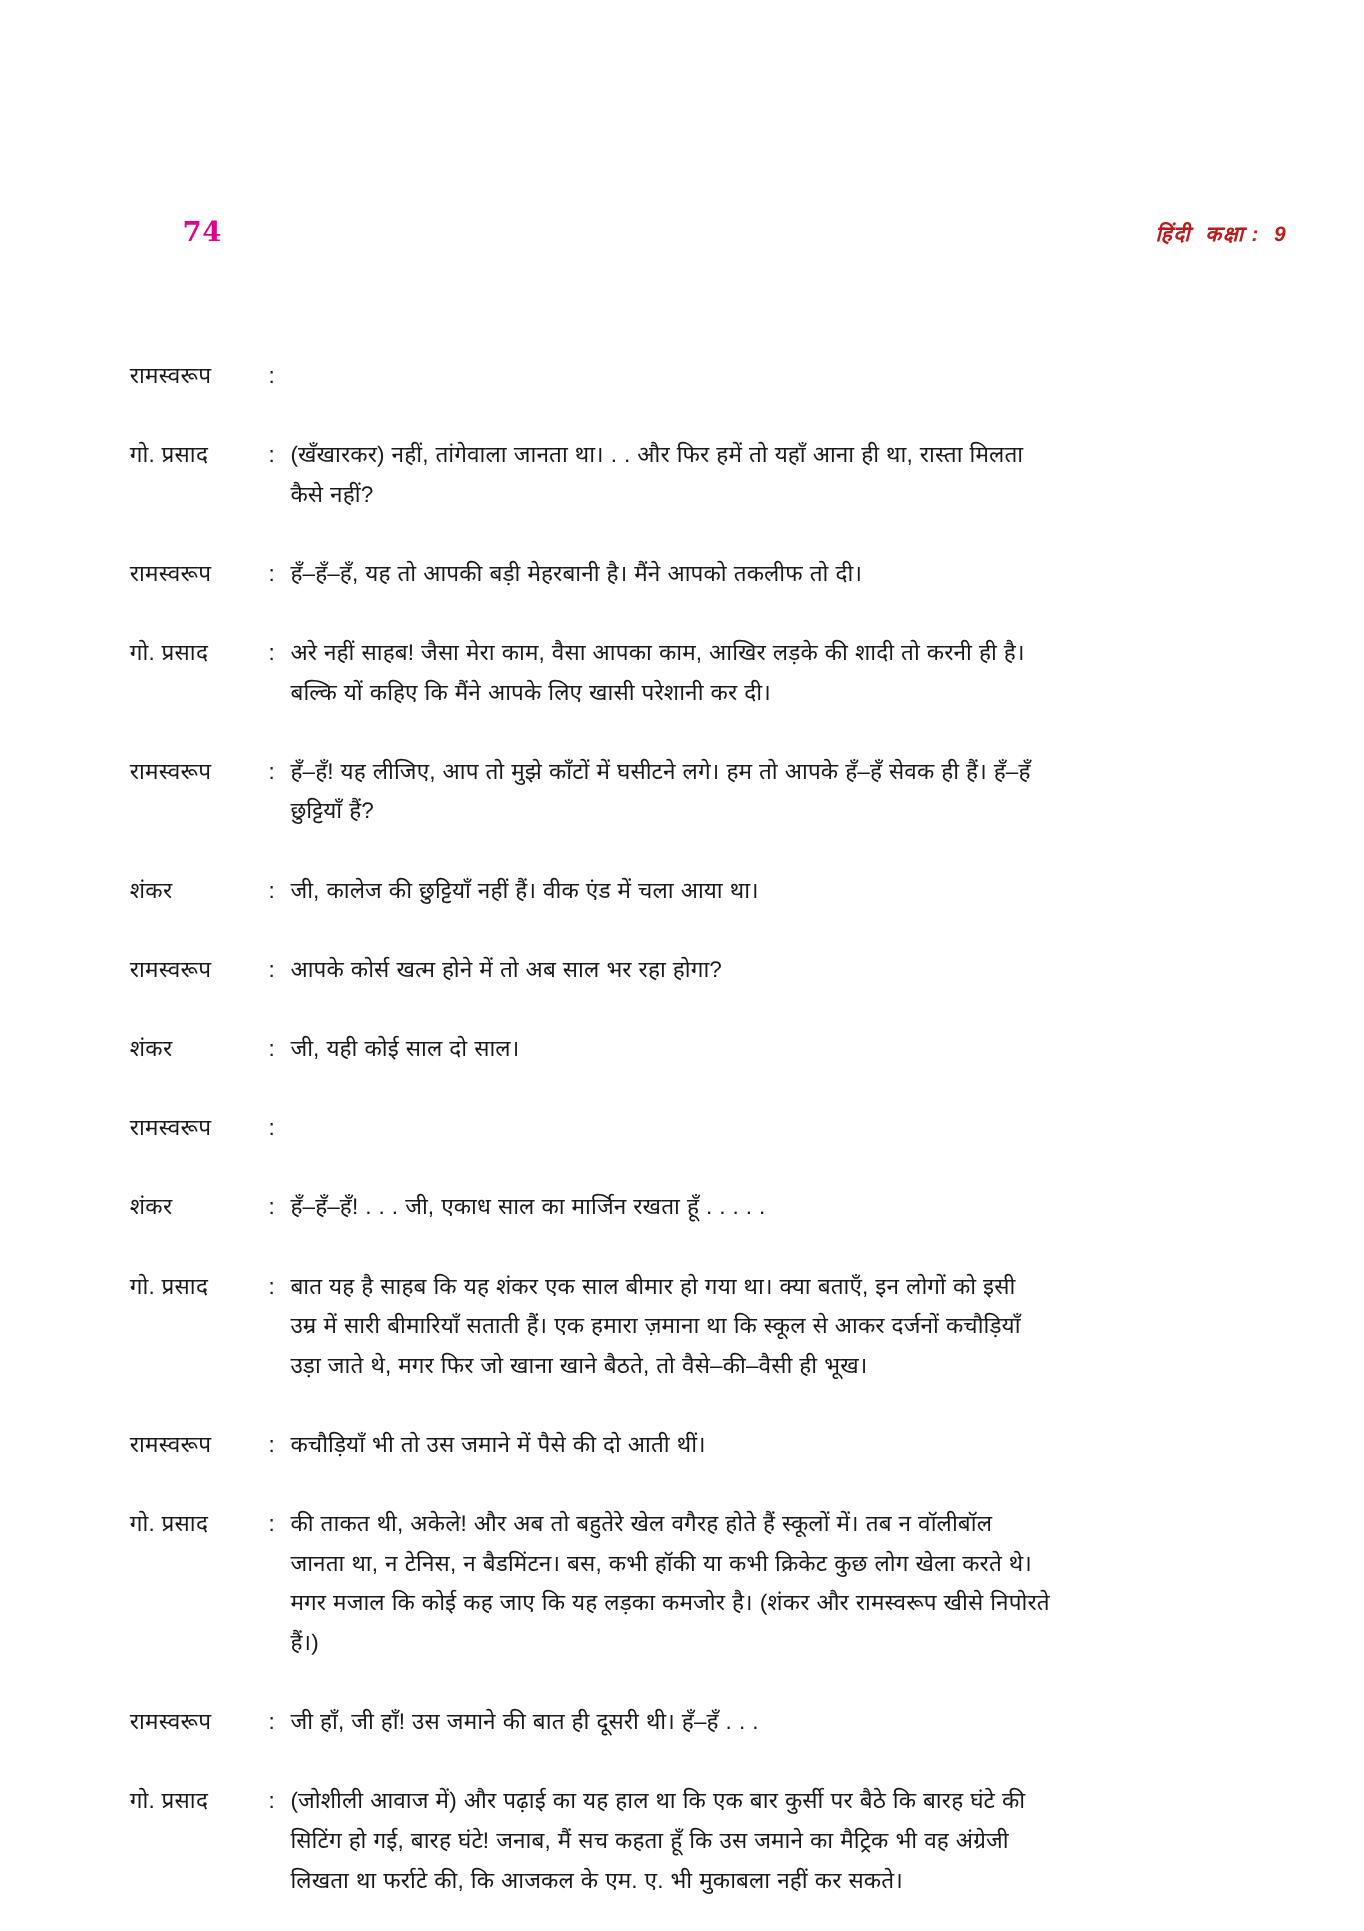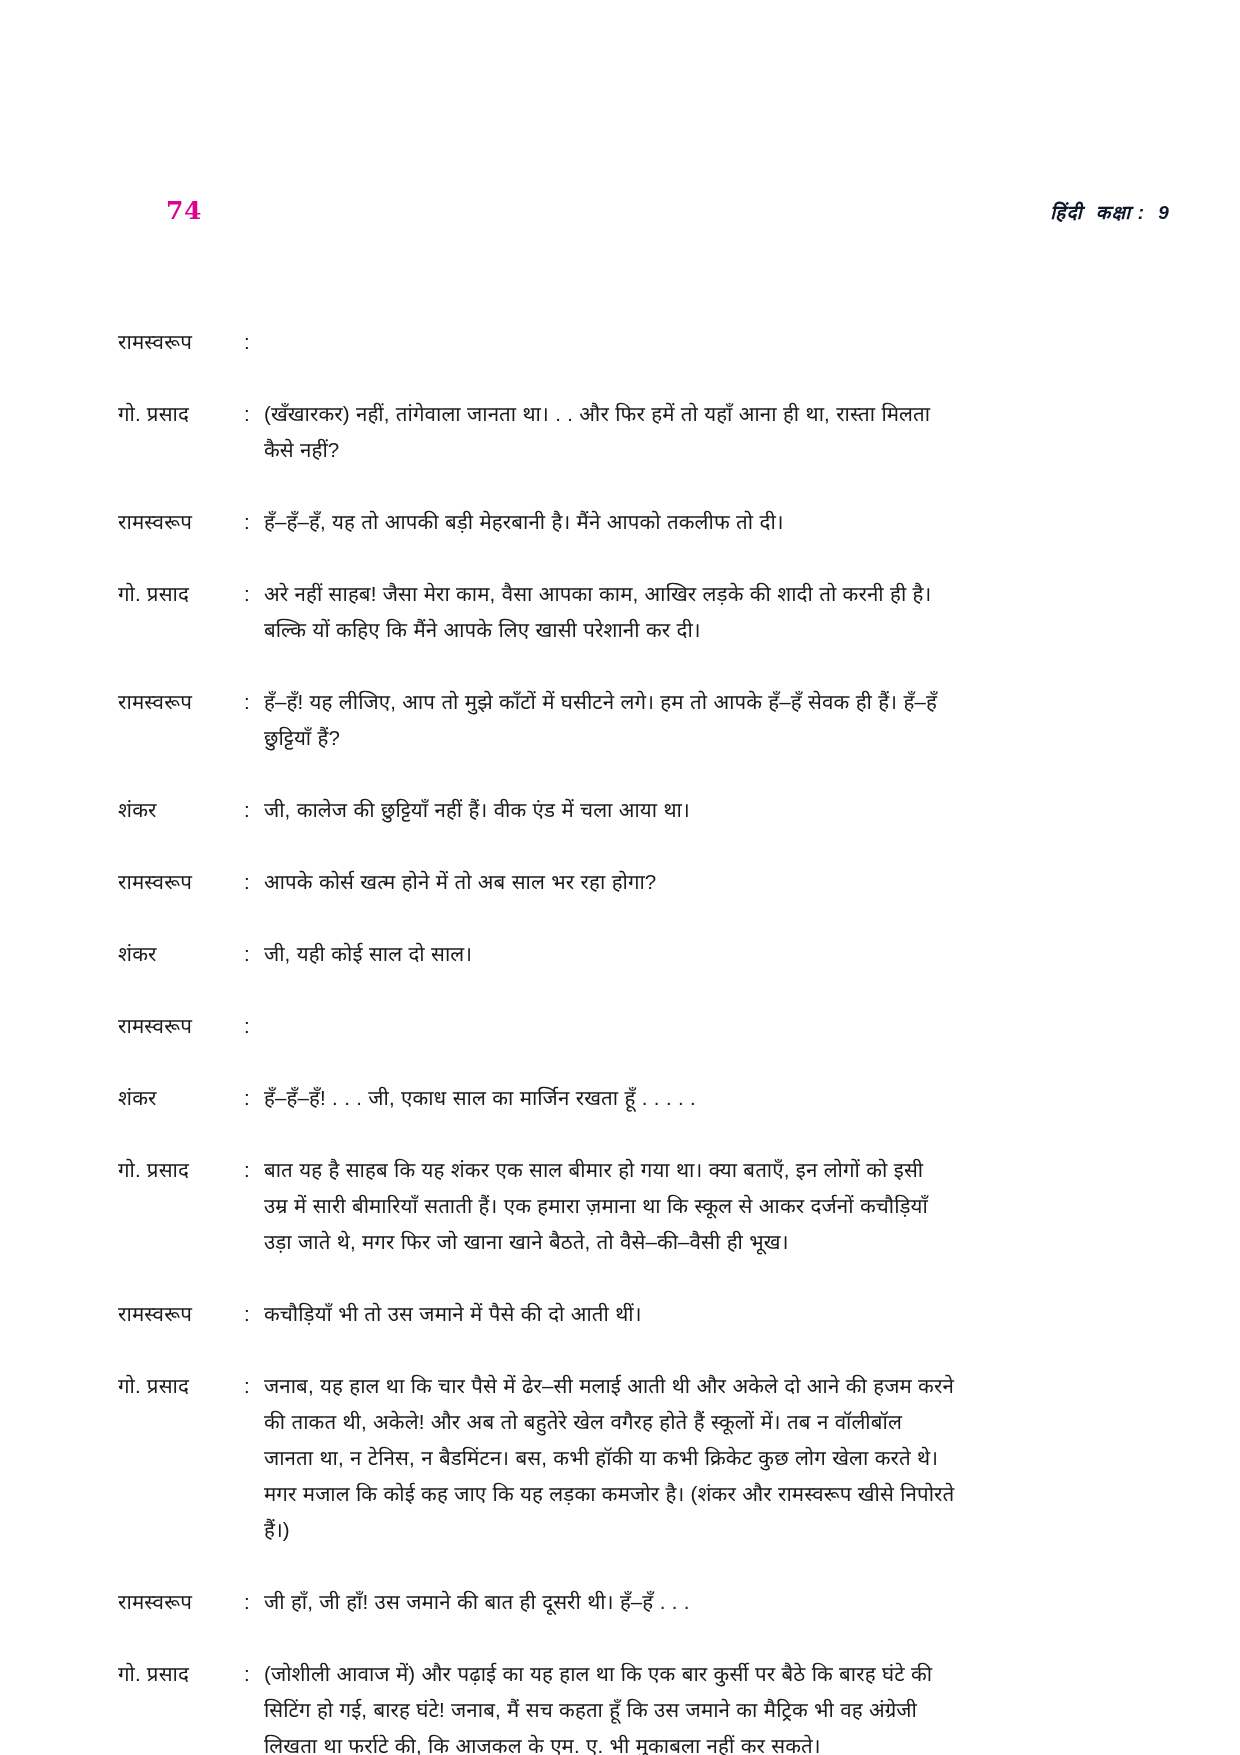--- a/index.html
+++ b/index.html
@@ -40,21 +40,21 @@
     font-size: 25px;
     letter-spacing: 0.5px;
     color: #e0008c;
   }
   .runhead-title {
     font-family: "Liberation Sans", sans-serif;
     font-weight: 700;
     font-style: italic;
     font-size: 19px;
     letter-spacing: 1.2px;
-    color: #0f172a;
+    color: #b91c1c;
     white-space: pre;
   }
   
   .script {
     position: absolute;
     left: 118px;
     top: 288px;
     width: 1006px;
   }
   .turn {
@@ -189,21 +189,20 @@
         <div class="speaker">रामस्वरूप</div>
         <div class="colon">:</div>
         <div class="lines">
           <span class="ln last">कचौड़ियाँ भी तो उस जमाने में पैसे की दो आती थीं।</span>
         </div>
       </div>
       <div class="turn loose">
         <div class="speaker">गो. प्रसाद</div>
         <div class="colon">:</div>
         <div class="lines">
-          <span class="ln">जनाब, यह हाल था कि चार पैसे में ढेर–सी मलाई आती थी और अकेले दो आने की हजम करने</span>
           <span class="ln">की ताकत थी, अकेले! और अब तो बहुतेरे खेल वगैरह होते हैं स्कूलों में। तब न वॉलीबॉल</span>
           <span class="ln">जानता था, न टेनिस, न बैडमिंटन। बस, कभी हॉकी या कभी क्रिकेट कुछ लोग खेला करते थे।</span>
           <span class="ln">मगर मजाल कि कोई कह जाए कि यह लड़का कमजोर है। (शंकर और रामस्वरूप खीसे निपोरते</span>
           <span class="ln last">हैं।)</span>
         </div>
       </div>
       <div class="turn">
         <div class="speaker">रामस्वरूप</div>
         <div class="colon">:</div>
         <div class="lines">

